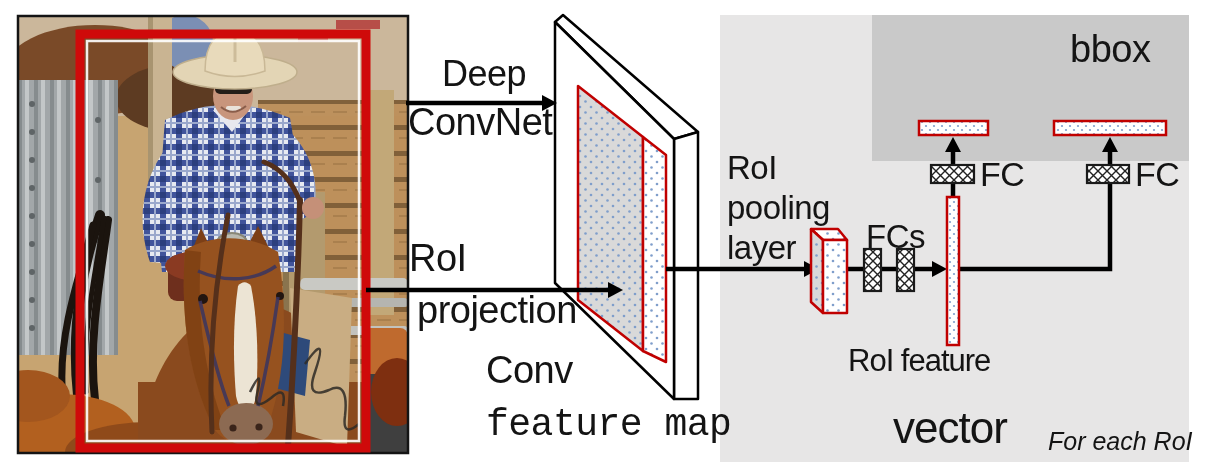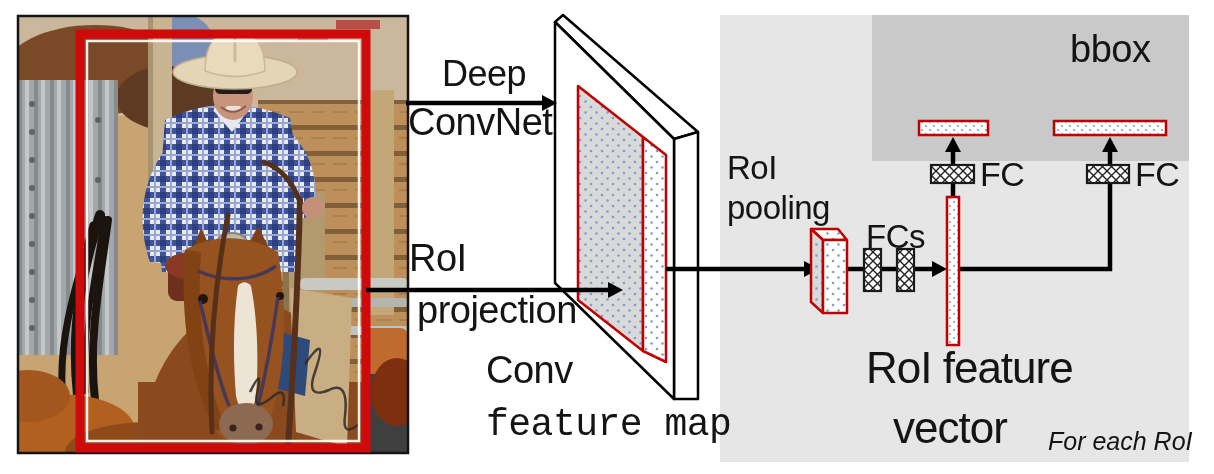--- a/index.html
+++ b/index.html
@@ -224,21 +224,22 @@
 </svg>
 
 <div class="lbl" style="left:408px;top:54px;font-size:36px;margin-left:34px;">Deep</div>
 <div class="lbl" style="left:408px;top:102px;font-size:38px;">ConvNet</div>
 <div class="lbl" style="left:409px;top:238px;font-size:38px;">RoI</div>
 <div class="lbl" style="left:409px;top:290px;font-size:38px;padding-left:8px;">projection</div>
 <div class="lbl" style="left:486px;top:350px;font-size:38px;">Conv</div>
 <div class="lbl" style="left:486px;top:404px;font-size:38px;font-family:Liberation Mono, monospace;">feature map</div>
 <div class="lbl" style="left:727px;top:150px;font-size:33px;">RoI</div>
 <div class="lbl" style="left:727px;top:190px;font-size:33px;">pooling</div>
+<div class="lbl" style="left:727px;top:230px;font-size:33px;">layer</div>
 <div class="lbl" style="left:866px;top:219px;font-size:33px;">FCs</div>
 <div class="lbl" style="left:980px;top:156px;font-size:34px;">FC</div>
 <div class="lbl" style="left:1135px;top:156px;font-size:34px;">FC</div>
 <div class="lbl" style="left:1070px;top:29px;font-size:38px;">bbox</div>
-<div class="lbl big" style="left:848px;top:344px;font-size:44px;margin-left:18px;">RoI feature</div>
+<div class="lbl big" style="left:848px;top:344px;font-size:31px;">RoI feature</div>
 <div class="lbl big" style="left:893px;top:404px;font-size:44px;">vector</div>
 <div class="lbl it" style="left:1048px;top:428px;font-size:25px;font-style:italic;">For each RoI</div>
 
 </div>
 
 </body></html>

